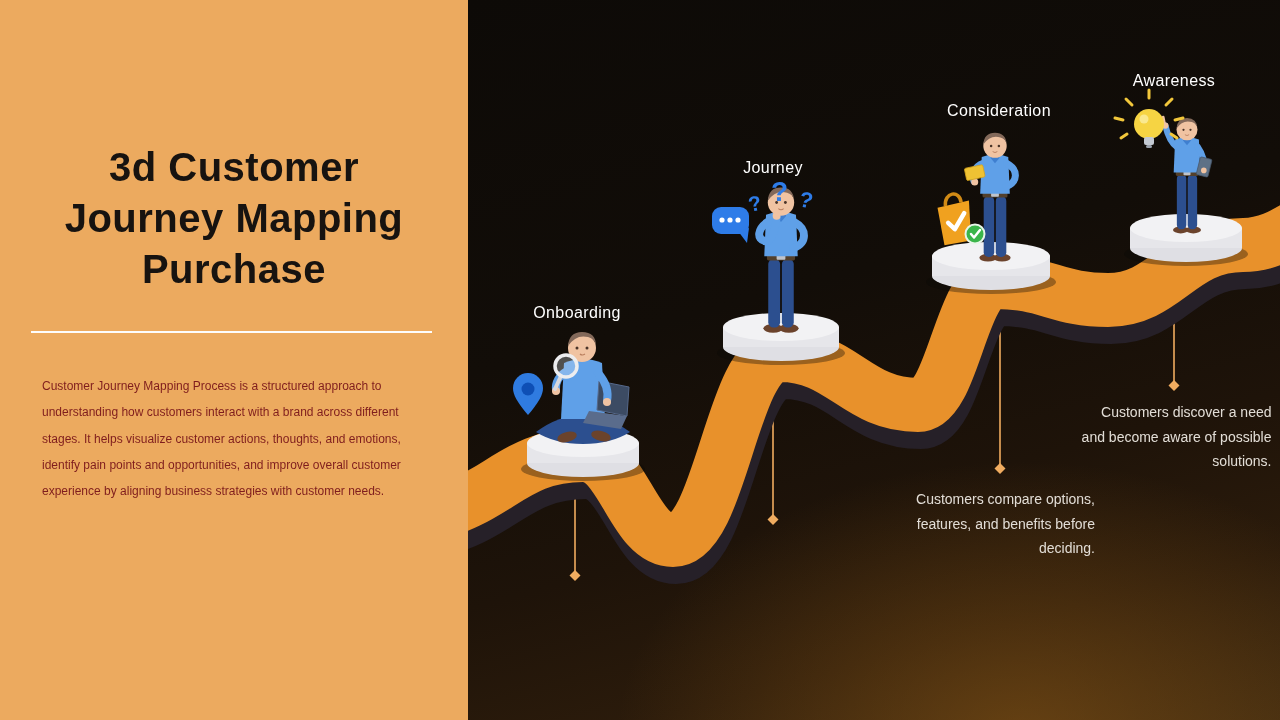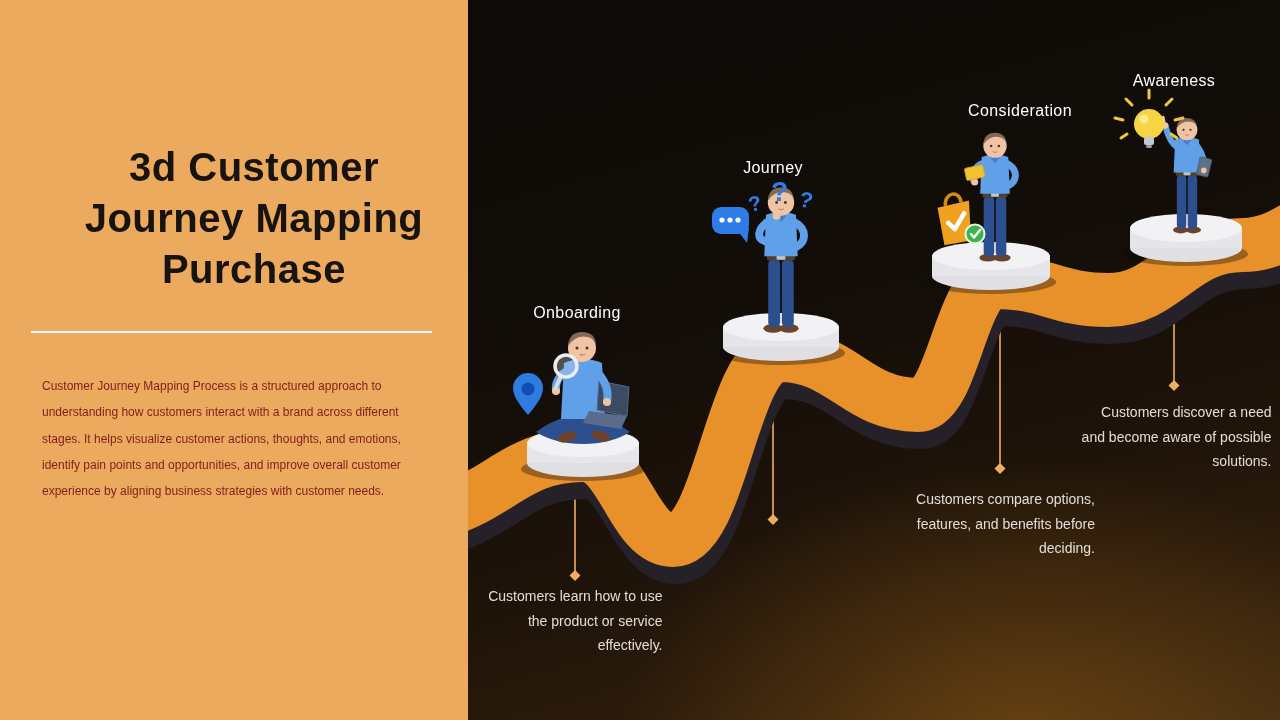--- a/index.html
+++ b/index.html
@@ -1,20 +1,20 @@
 <!DOCTYPE html>
 <html><head>
 <meta charset="utf-8">
 <style>
   html,body{margin:0;padding:0;background:#000;}
   #slide{position:relative;width:1280px;height:720px;overflow:hidden;
          font-family:"Liberation Sans",sans-serif;}
 
   
-  #left-panel{position:absolute;left:0;top:0;width:468px;height:720px;background:#ECAA5F;padding-left:40px;}
+  #left-panel{position:absolute;left:0;top:0;width:468px;height:720px;background:#ECAA5F;}
   .slide-title{position:absolute;top:142px;left:12px;right:12px;text-align:center;
                font-size:40px;font-weight:800;color:#171310;line-height:51px;letter-spacing:.5px;}
   .title-divider{position:absolute;top:331px;left:31px;width:401px;height:2px;background:#FDFDFD;}
   .slide-desc{position:absolute;top:373px;left:42px;width:384px;
               font-size:12px;line-height:26.3px;color:#7f1d1d;}
 
   
   #right-panel{position:absolute;left:468px;top:0;width:812px;height:720px;overflow:hidden;
      background:
        radial-gradient(620px 420px at 68% 102%, rgba(140,88,22,.55), rgba(0,0,0,0) 65%),
@@ -208,20 +208,19 @@
         </g>
         <circle cx="0" cy="0" r="15" fill="#F6D443"></circle>
         <circle cx="-5" cy="-5" r="4.5" fill="#FAE98F"></circle>
         <rect x="-5" y="13" width="10" height="8" rx="2" fill="#C3C9D2"></rect>
         <rect x="-3" y="21" width="6" height="3" rx="1.5" fill="#9AA2AD"></rect>
       </g>
     </svg>
 
     <div class="stage-label" style="left:109px;top:304px">Onboarding</div>
     <div class="stage-label" style="left:305px;top:159px">Journey</div>
-    <div class="stage-label" style="left:552px;top:102px">Consideration</div>
+    <div class="stage-label" style="left:531px;top:102px">Consideration</div>
     <div class="stage-label" style="left:706px;top:72px">Awareness</div>
 
-    <div class="stage-desc" style="left:107px;top:584px;width:175px">Customers learn how to use the product or service effectively.</div>
     <div class="stage-desc" style="left:532px;top:487px;width:190px">Customers compare options, features, and benefits before deciding.</div>
     <div class="stage-desc" style="left:706px;top:400px;width:195px">Customers discover a need and become aware of possible solutions.</div>
   </div>
 </div>
 
 </body></html>

